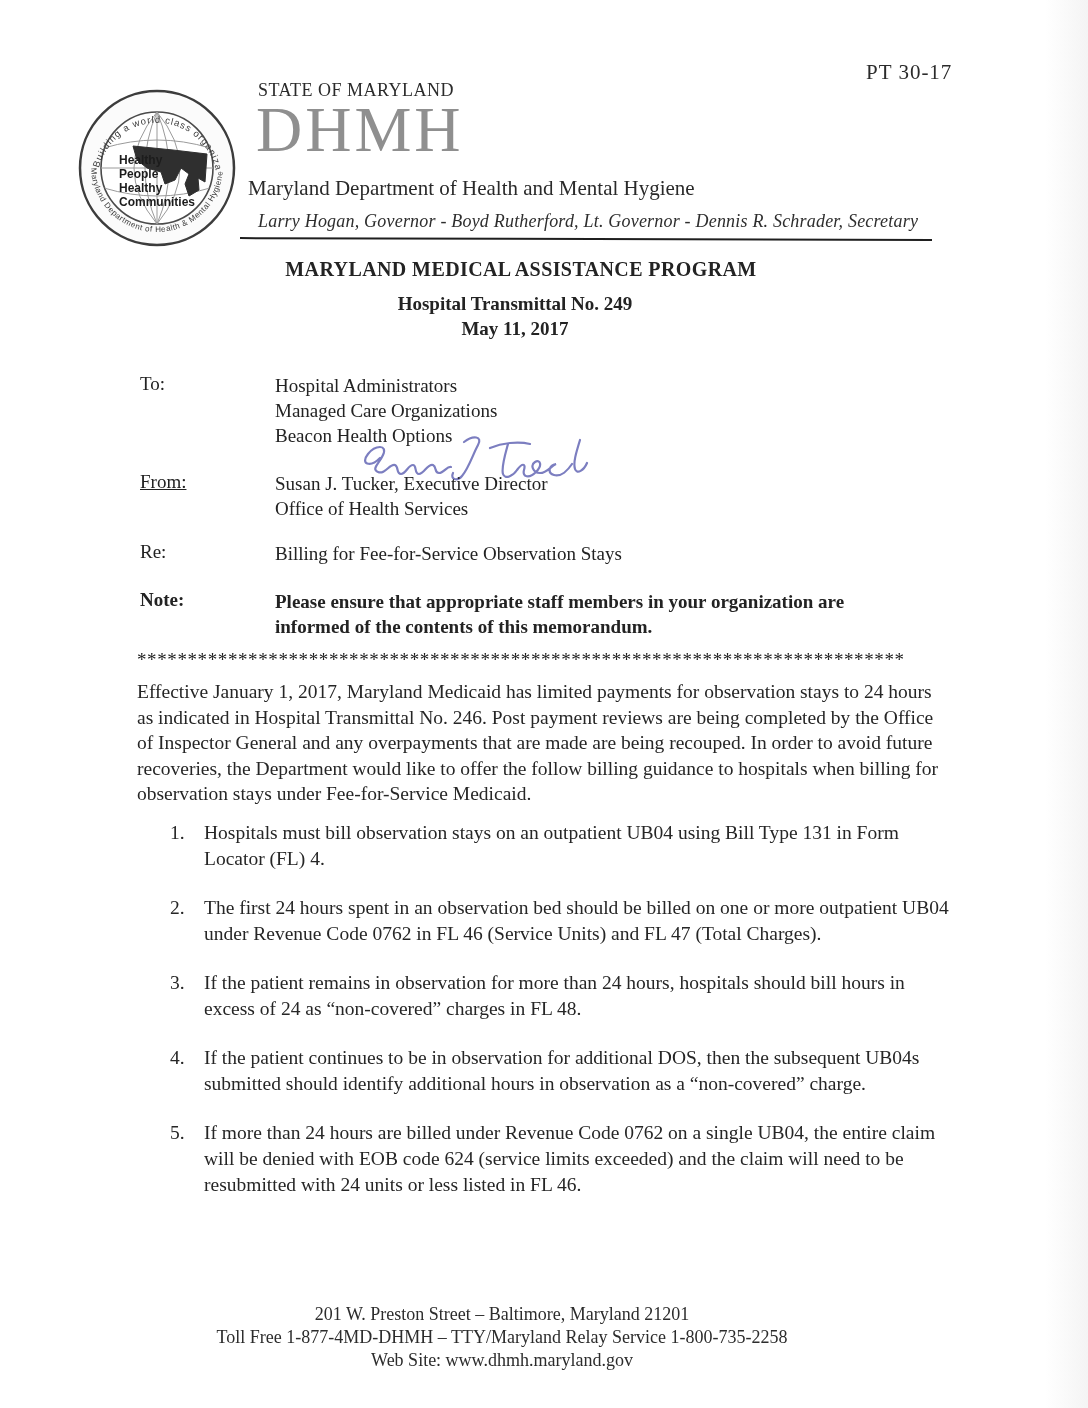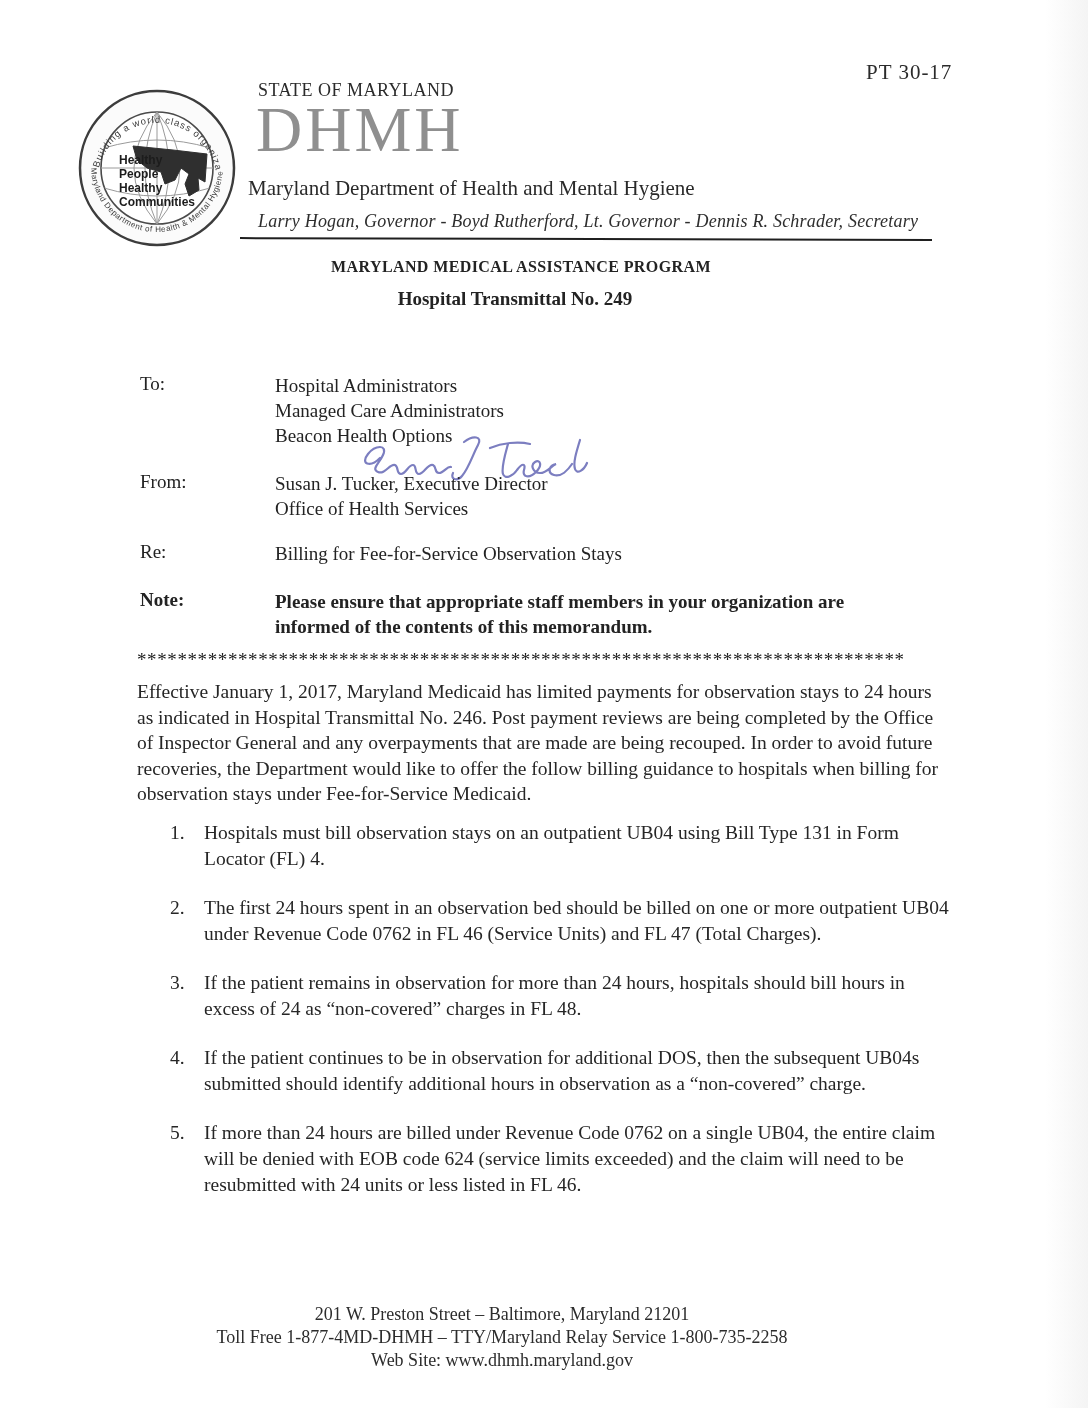--- a/index.html
+++ b/index.html
@@ -17,21 +17,21 @@
 
   .logo { position:absolute; top:88px; left:76px; width:162px; height:160px; }
 
   .state-line { position:absolute; top:80px; left:258px; font-size:18px; letter-spacing:0.5px; color:#2b2b2b; }
   .acronym { position:absolute; top:98px; left:256px; font-size:64px; line-height:1; color:#8f8f8f; letter-spacing:3px; font-weight:400; }
   .agency-name { position:absolute; top:176px; left:248px; font-size:21px; color:#2a2a2a; }
   .officials { position:absolute; top:211px; left:258px; font-size:18px; font-style:italic; color:#2e2e2e; letter-spacing:0.2px; }
   .header-rule { position:absolute; top:238px; left:240px; width:692px; height:2px; background:#1f1f1f; transform:rotate(0.15deg); }
 
   .title-block { position:absolute; top:258px; left:0; width:1030px; text-align:center; font-weight:bold; }
-  .title-block .t1 { font-size:16px; letter-spacing:0.4px;padding-left:12px; }
+  .title-block .t1 { font-size:20px; letter-spacing:0.4px;padding-left:12px; }
   .title-block .t2 { font-size:19px; margin-top:12px; }
   .title-block .t3 { font-size:19px; margin-top:3px; }
 
   .memo-label { position:absolute; left:140px; font-size:19px; }
   .memo-value { position:absolute; left:275px; font-size:19px; line-height:25px; }
   .bold { font-weight:bold; }
 
   .sig { position:absolute; top:424px; left:352px; width:250px; height:62px; }
 
   .asterisks { position:absolute; top:649px; left:137px; font-size:19px; letter-spacing:0.6px; white-space:nowrap; color:#1d1d1d; }
@@ -89,40 +89,41 @@
 
   <div class="state-line">STATE OF MARYLAND</div>
   <div class="acronym">DHMH</div>
   <div class="agency-name">Maryland Department of Health and Mental Hygiene</div>
   <div class="officials">Larry Hogan, Governor   -   Boyd Rutherford, Lt. Governor   -   Dennis R. Schrader, Secretary</div>
   <div class="header-rule"></div>
 
   <div class="title-block">
     <div class="t1">MARYLAND MEDICAL ASSISTANCE PROGRAM</div>
     <div class="t2">Hospital Transmittal No. 249</div>
+    <div class="t3">May 11, 2017</div>
   </div>
 
   <div class="memo-label" style="top:373px;text-align:right;">To:</div>
   <div class="memo-value" style="top:373px;">
     <div>Hospital Administrators</div>
-    <div>Managed Care Administrators</div>
+    <div>Managed Care Organizations</div>
     <div>Beacon Health Options</div>
   </div>
 
   <svg class="sig" viewBox="0 0 250 62">
     <g fill="none" stroke="#6a6db8" stroke-width="2.2" stroke-linecap="round" opacity="0.88">
       <path d="M 28,34 c -10,10 -20,6 -12,-4 c 7,-9 20,-10 15,1 c -4,9 -12,14 -5,17 c 7,3 12,-9 17,-7 c 4,2 1,9 6,9 c 5,0 7,-9 12,-9 c 4,0 1,9 6,9 c 5,0 9,-11 14,-9 c 4,2 1,8 6,8 c 5,0 8,-7 12,-6"></path>
       <path d="M 112,18 c 9,-7 19,-6 14,3 c -5,9 -9,23 -16,31 c -5,6 -12,3 -9,-3"></path>
       <path d="M 138,24 c 12,-5 28,-7 40,-4"></path>
       <path d="M 156,20 c -3,11 -7,24 -5,30 c 2,6 10,2 14,-4 c 5,-7 9,-7 7,0 c -2,7 5,9 12,2 c 7,-7 4,-13 -1,-10 c -5,3 -2,11 5,11 c 7,0 11,-7 16,-9 c -7,1 -9,9 -2,11 c 7,2 14,-5 18,-11"></path>
       <path d="M 228,16 c -4,13 -7,23 -5,29 c 2,6 9,1 12,-6"></path>
     </g>
   </svg>
 
-  <div class="memo-label" style="top:471px;">From:</div>
+  <div class="memo-label" style="top:471px;text-decoration:underline;">From:</div>
   <div class="memo-value" style="top:471px;">
     <div>Susan J. Tucker, Executive Director</div>
     <div>Office of Health Services</div>
   </div>
 
   <div class="memo-label" style="top:541px;">Re:</div>
   <div class="memo-value" style="top:541px;">Billing for Fee-for-Service Observation Stays</div>
 
   <div class="memo-label bold" style="top:589px;">Note:</div>
   <div class="memo-value bold" style="top:589px; width:645px;">Please ensure that appropriate staff members in your organization are informed of the contents of this memorandum.</div>

